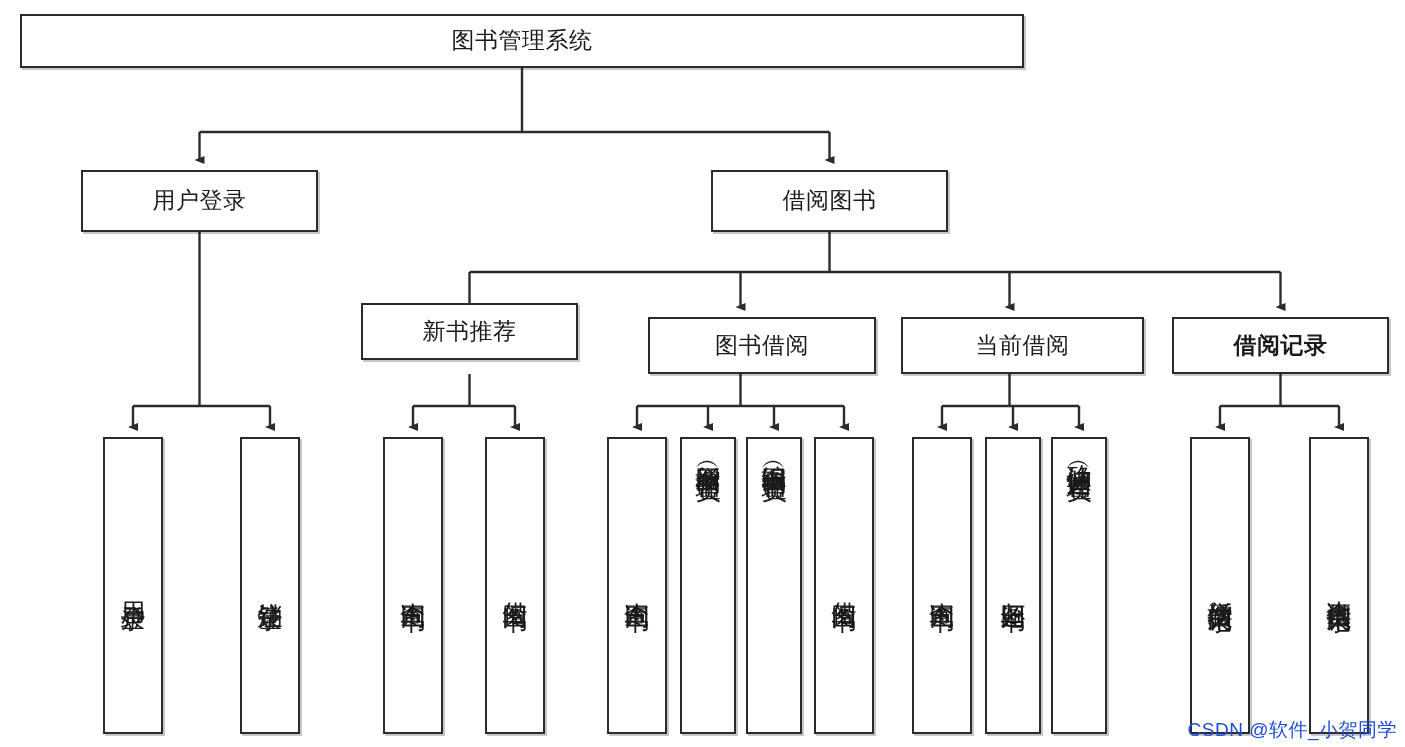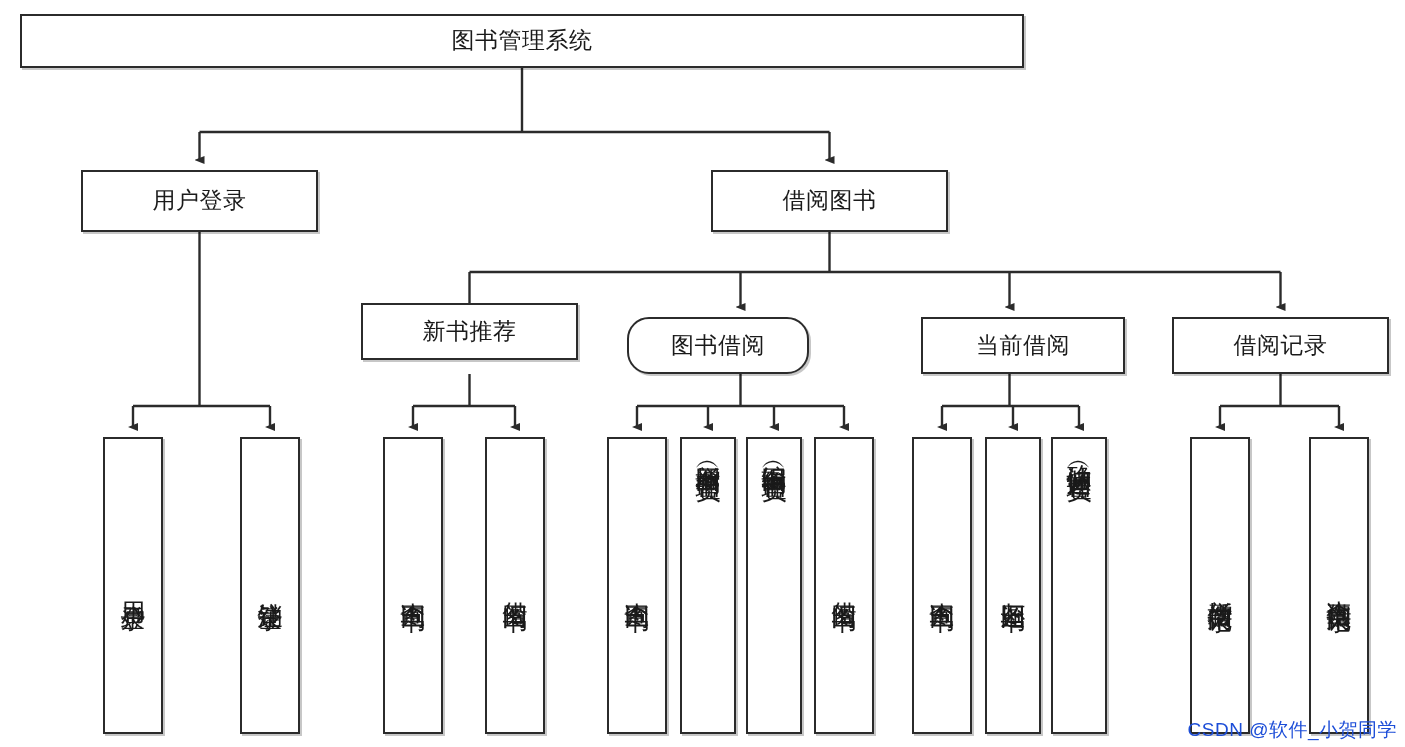--- a/index.html
+++ b/index.html
@@ -124,27 +124,27 @@
       </div>
       <div class="node horiz" style="left: 81px; top: 170px; width: 237px; height: 62px;">
         <span class="label">用户登录</span>
       </div>
       <div class="node horiz" style="left: 711px; top: 170px; width: 237px; height: 62px;">
         <span class="label">借阅图书</span>
       </div>
       <div class="node horiz" style="left: 361px; top: 303px; width: 217px; height: 57px;">
         <span class="label">新书推荐</span>
       </div>
-      <div class="node horiz" style="left: 627px; top: 317px; width: 182px; height: 57px; border-radius: 22px;">
+      <div class="node horiz" style="left: 648px; top: 317px; width: 228px; height: 57px;">
         <span class="label">图书借阅</span>
       </div>
-      <div class="node horiz" style="left: 901px; top: 317px; width: 204px; height: 57px; margin-left: 20px;">
+      <div class="node horiz" style="left: 901px; top: 317px; width: 243px; height: 57px;">
         <span class="label">当前借阅</span>
       </div>
-      <div class="node horiz" style="left: 1172px; top: 317px; width: 217px; height: 57px;">
+      <div class="node horiz" style="left: 1172px; top: 317px; width: 217px; height: 57px; font-weight: bold;">
         <span class="label">借阅记录</span>
       </div>
       <div class="node vert mid" style="left: 103px; top: 437px; width: 60px; height: 297px;">
         <span class="label">用户登录</span>
       </div>
       <div class="node vert mid" style="left: 240px; top: 437px; width: 60px; height: 297px;">
         <span class="label">注销登录</span>
       </div>
       <div class="node vert mid" style="left: 383px; top: 437px; width: 60px; height: 297px;">
         <span class="label">查询图书</span>

